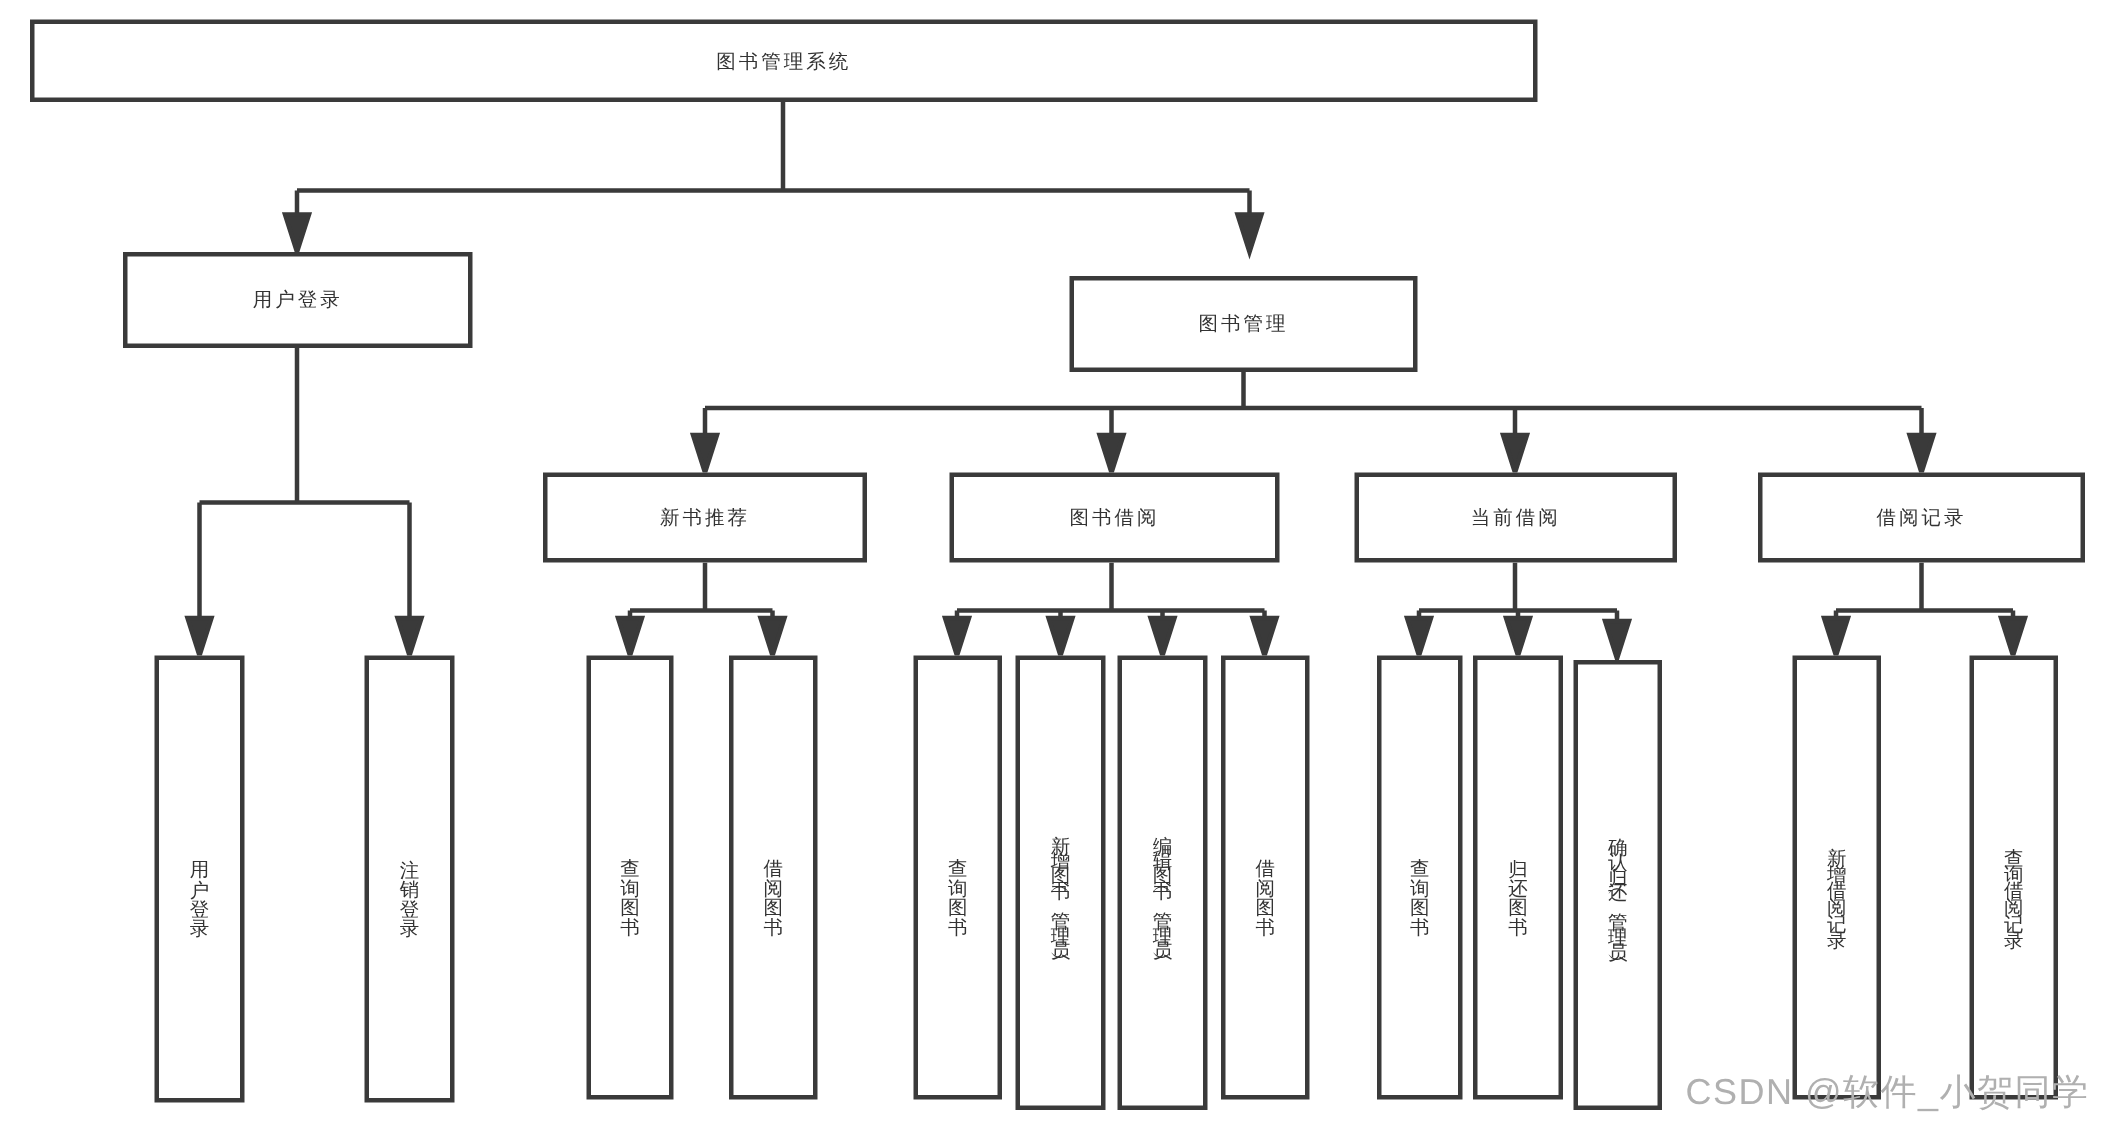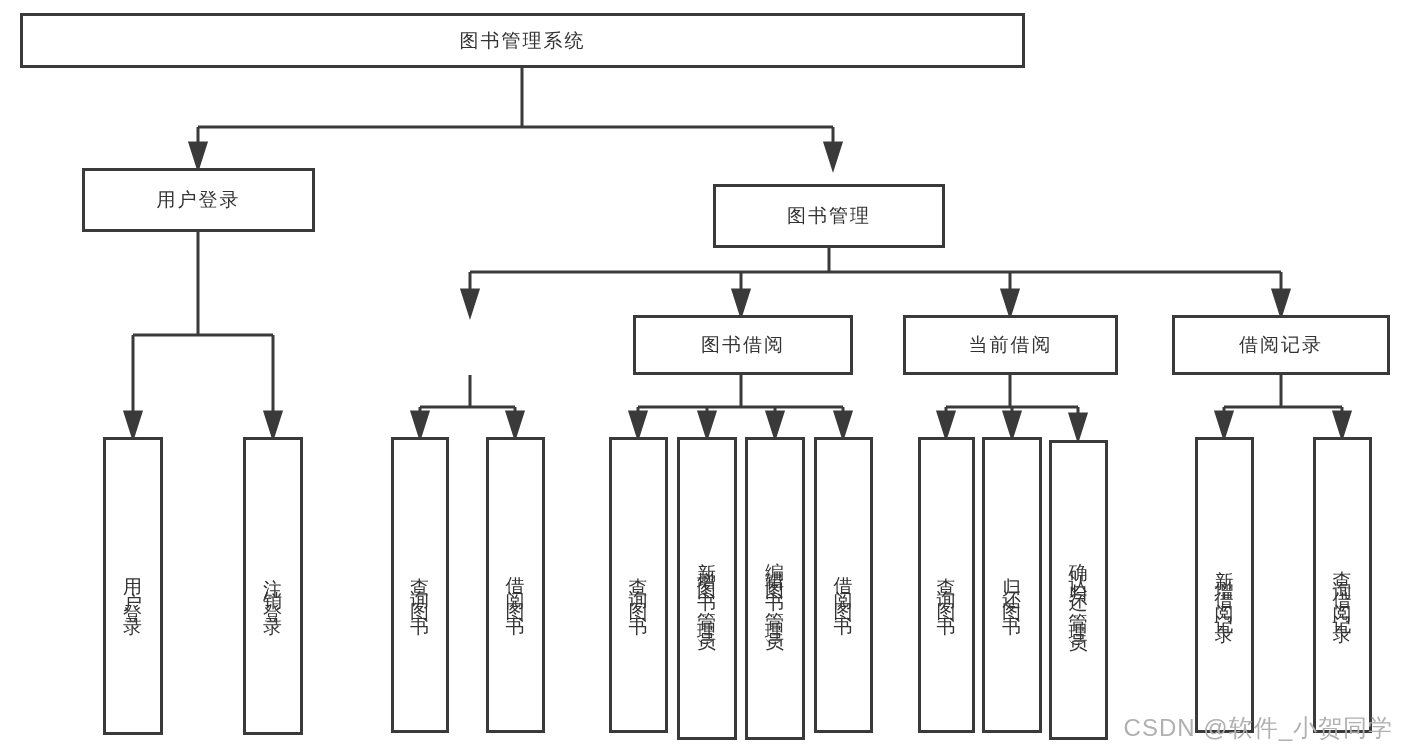--- a/index.html
+++ b/index.html
@@ -28,21 +28,21 @@
   }
   .node {
     position: absolute;
     z-index: 1;
     border: 3px solid var(--line);
     background: var(--bg);
     color: var(--text);
     display: flex;
     align-items: center;
     justify-content: center;
-    font-size: 19px;
+    font-size: 13px;
     letter-spacing: 2px;
     text-align: center;
   }
   .vbox {
     writing-mode: vertical-rl;
     text-orientation: mixed;
     letter-spacing: 13px;
     line-height: 1;
     padding-top: 6px;
   }
@@ -103,20 +103,21 @@
       <polygon points="1216,412 1232,412 1224,437"></polygon>
       <polygon points="1334,412 1350,412 1342,437"></polygon>
     </g>
   </svg>
 
   <div class="node" style="left:20px; top:13px; width:1005px; height:55px;">图书管理系统</div>
 
   <div class="node" style="left:82px; top:168px; width:233px; height:64px;">用户登录</div>
   <div class="node" style="left:713px; top:168px; width:232px; height:64px;margin-top:16px;">图书管理</div>
 
+  <div class="node" style="left:362px; top:315px; width:216px; height:60px;">新书推荐</div>
   <div class="node" style="left:633px; top:315px; width:220px; height:60px;">图书借阅</div>
   <div class="node" style="left:1172px; top:315px; width:218px; height:60px;">借阅记录</div>
   <div class="node" style="left:903px; top:315px; width:215px; height:60px;">当前借阅</div>
 
   <div class="node vbox" style="left:103px; top:437px; width:60px; height:298px;">用户登录</div>
   <div class="node vbox" style="left:243px; top:437px; width:60px; height:298px;">注销登录</div>
 
   <div class="node vbox" style="left:391px; top:437px; width:58px; height:296px;">查询图书</div>
   <div class="node vbox" style="left:486px; top:437px; width:59px; height:296px;">借阅图书</div>
 

